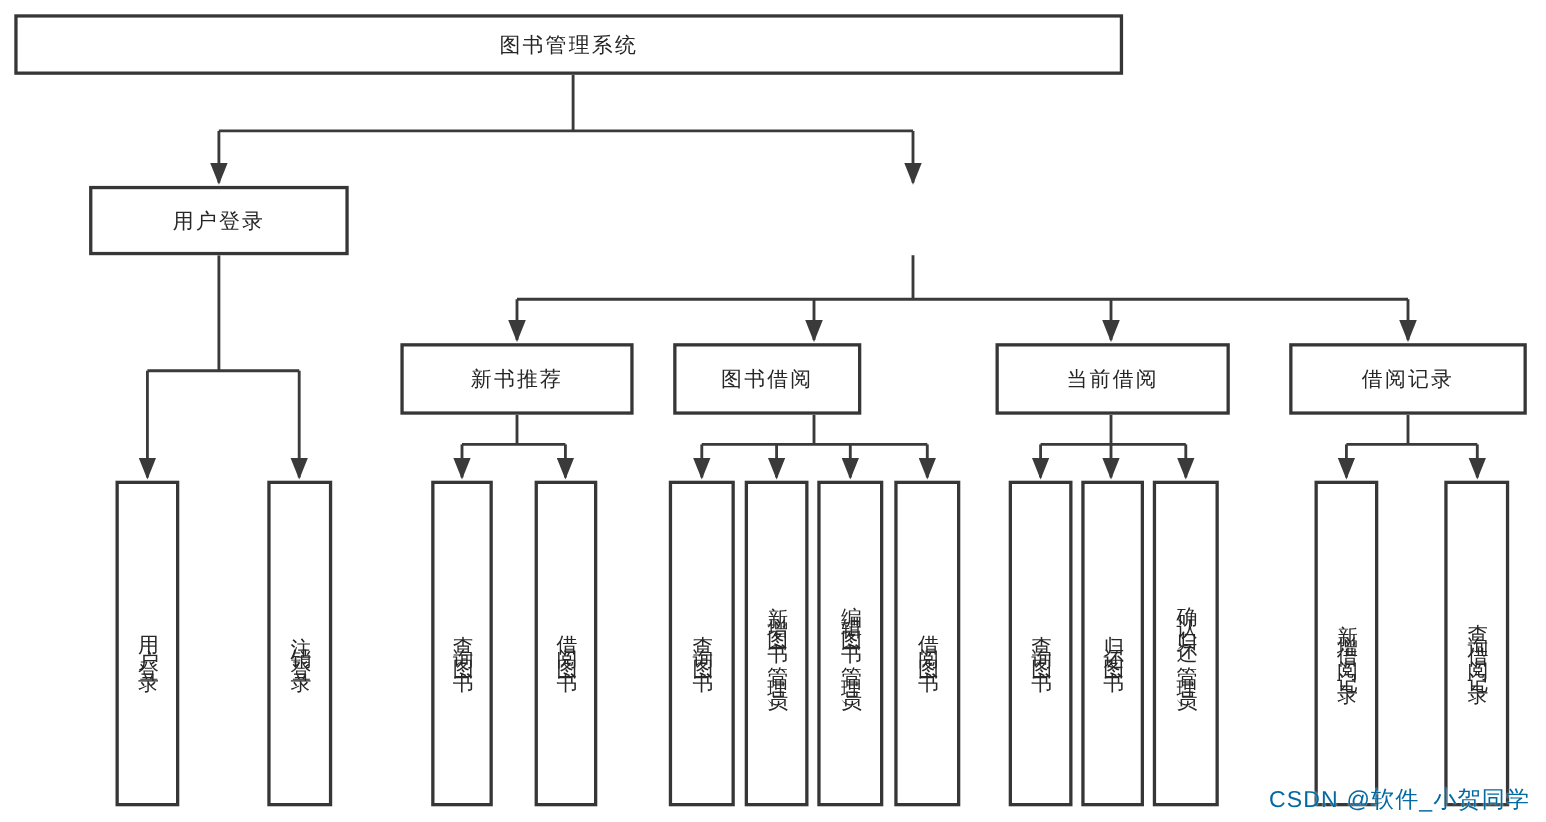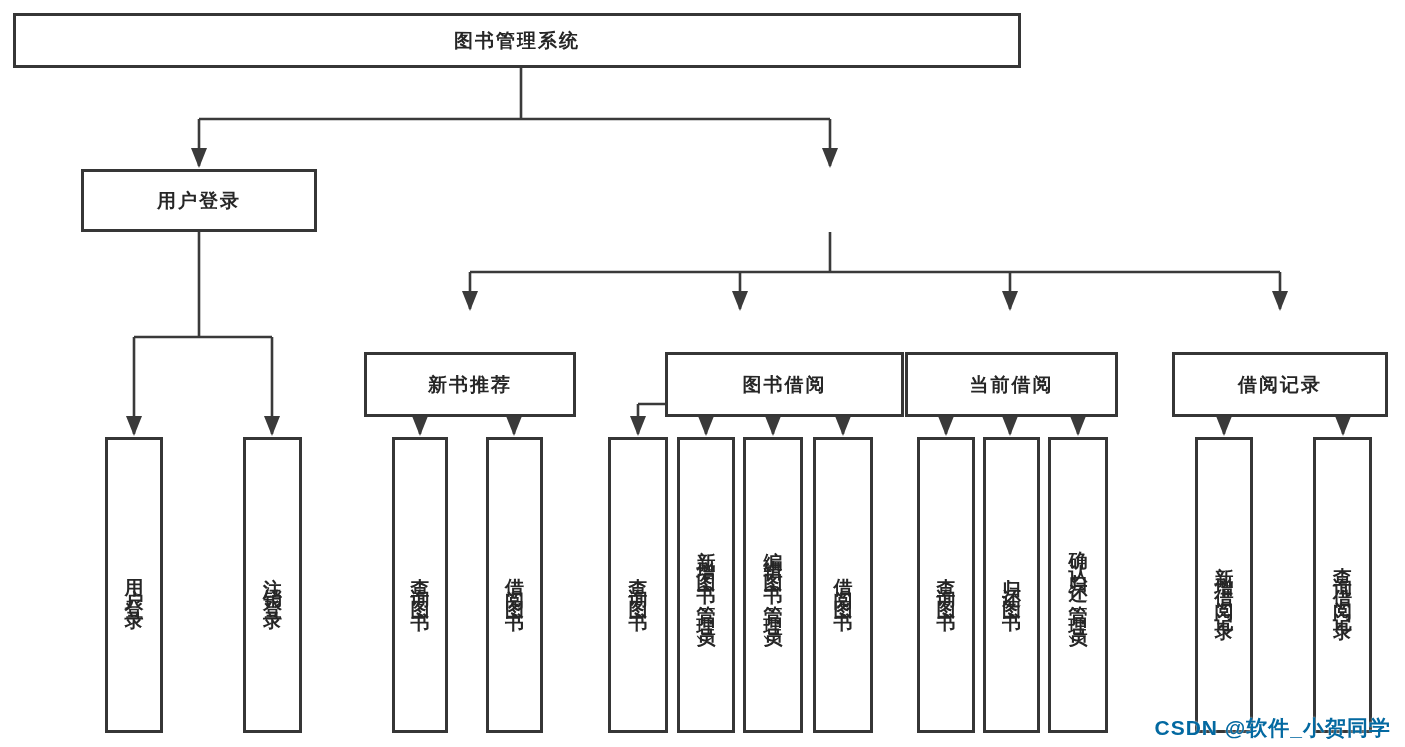--- a/index.html
+++ b/index.html
@@ -3,21 +3,20 @@
 <meta charset="utf-8">
 <style>
   html, body { margin: 0; padding: 0; background: #ffffff; }
   #canvas {
     position: relative;
     width: 1405px;
     height: 747px;
     background: #ffffff;
     font-family: "Liberation Sans", "DejaVu Sans", sans-serif;
     overflow: hidden;
-    font-weight: bold;
   }
   #connectors {
     position: absolute;
     left: 0; top: 0;
     pointer-events: none;
   }
   .node {
     position: absolute;
     box-sizing: border-box;
     border: 3px solid #363636;
@@ -39,21 +38,21 @@
     align-items: center;
     justify-content: center;
     writing-mode: vertical-rl;
     text-orientation: mixed;
     font-size: 19px;
     letter-spacing: 11px;
     color: #262626;
     top: 437px;
     height: 296px;
   }
-  .lvl3 { top: 312px; height: 65px; margin-top: 40px; }
+  .lvl3 { top: 312px; height: 65px; }
   .lvl2 { top: 169px; height: 63px; }
   #watermark {
     position: absolute;
     top: 715px;
     right: 14px;
     font-size: 21px;
     line-height: 26px;
     color: #0369a1;
     letter-spacing: 1px;
     white-space: nowrap;
@@ -107,21 +106,21 @@
       <path d="M1224 404 V434" marker-end="url(#arw)"></path>
       <path d="M1343 404 V434" marker-end="url(#arw)"></path>
     </g>
   </svg>
 
   <div class="node" style="left:13px; top:13px; width:1008px; height:55px;">图书管理系统</div>
 
   <div class="node lvl2" style="left:81px; width:236px;">用户登录</div>
 
   <div class="node lvl3" style="left:364px; width:212px;">新书推荐</div>
-  <div class="node lvl3" style="left:665px; width:239px;">图书借阅</div>
+  <div class="node lvl3" style="left:612px; width:171px;">图书借阅</div>
   <div class="node lvl3" style="left:905px; width:213px;">当前借阅</div>
   <div class="node lvl3" style="left:1172px; width:216px;">借阅记录</div>
 
   <div class="leaf" style="left:105px; width:58px;">用户登录</div>
   <div class="leaf" style="left:243px; width:59px;">注销登录</div>
 
   <div class="leaf" style="left:392px; width:56px;">查询图书</div>
   <div class="leaf" style="left:486px; width:57px;">借阅图书</div>
 
   <div class="leaf" style="left:608px; width:60px;">查询图书</div>

